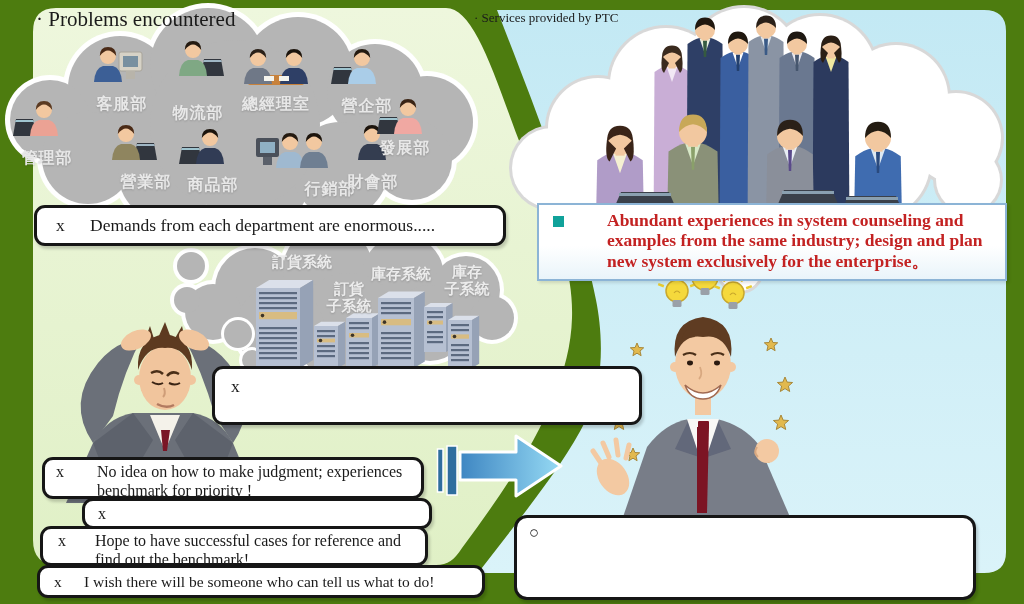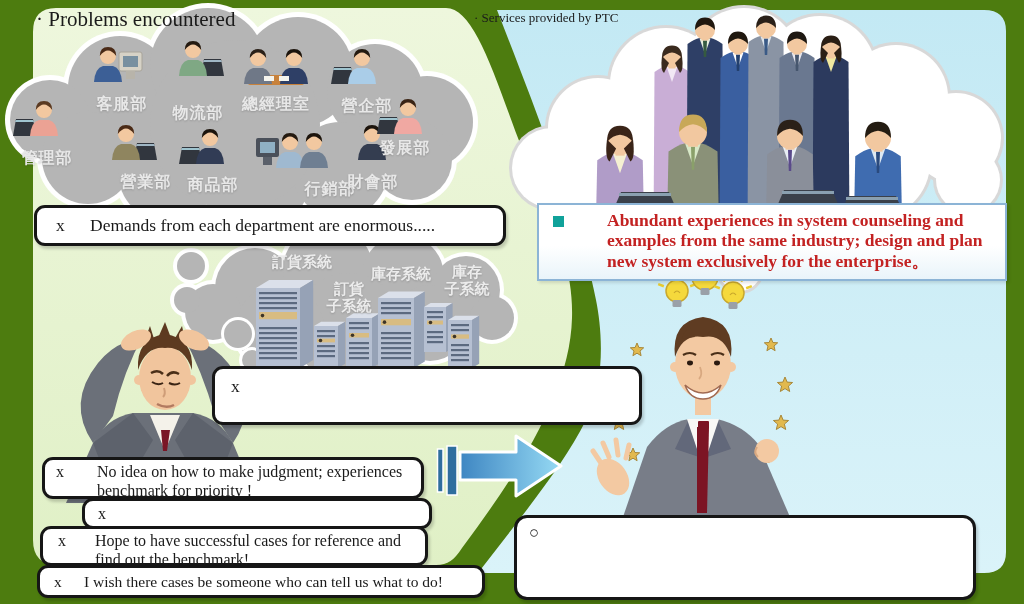--- a/index.html
+++ b/index.html
@@ -558,21 +558,21 @@
   </div>
 
   <div class="pbox" id="box-cases">
     <span class="marker">x</span>
     <span class="btext">Hope to have successful cases for reference and
 find out the benchmark!</span>
   </div>
 
   <div class="pbox" id="box-wish">
     <span class="marker">x</span>
-    <span class="btext">I wish there cases be someone who can tell us what to do!</span>
+    <span class="btext">I wish there will be someone who can tell us what to do!</span>
   </div>
 
   <div id="box-service">
     <span class="sq"></span>
     <span class="btext">Abundant experiences in system counseling and
 examples from the same industry; design and plan
 new system exclusively for the enterprise。</span>
   </div>
 
   <div class="pbox" id="box-conclusion">

